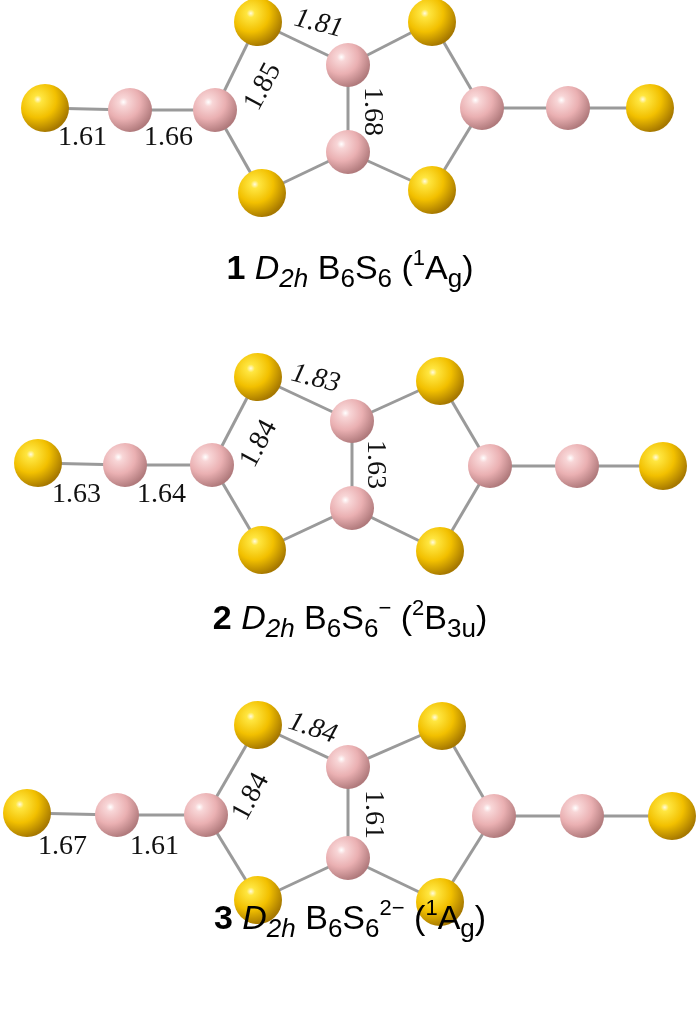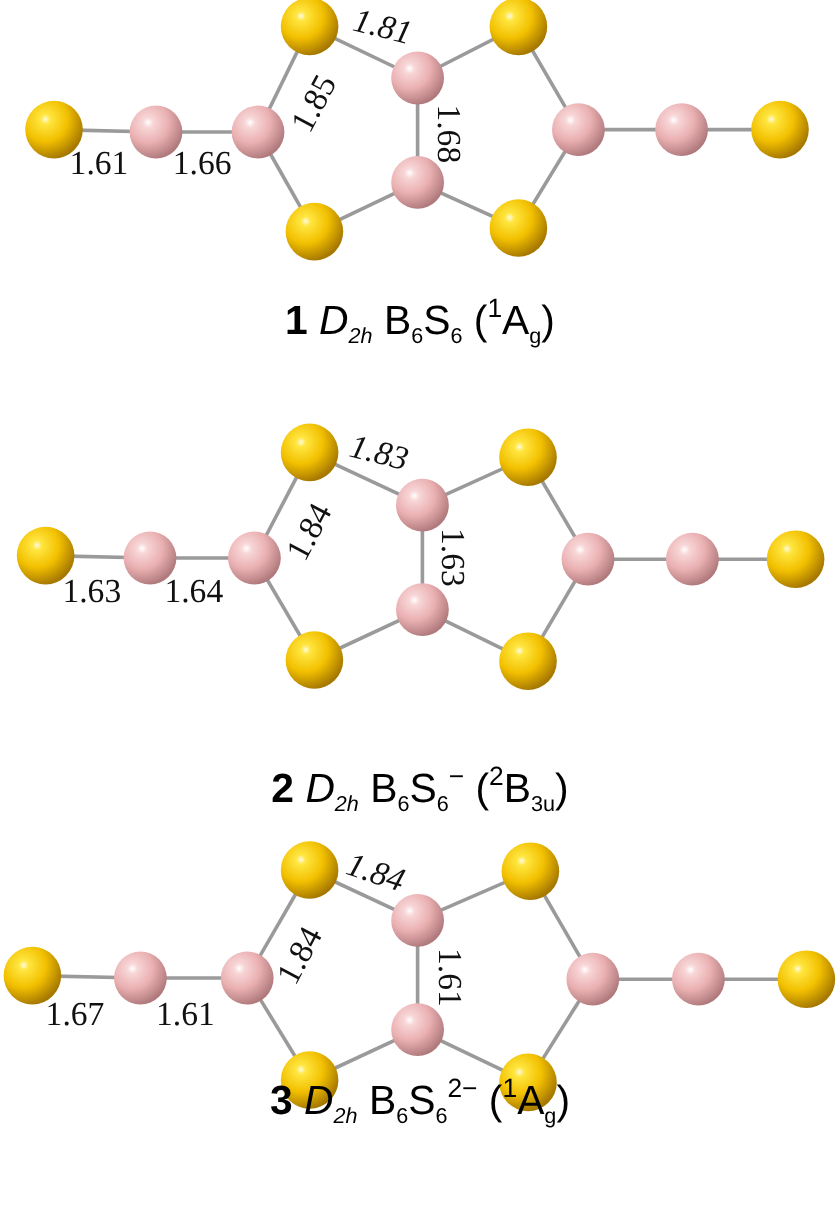--- a/index.html
+++ b/index.html
@@ -2,21 +2,21 @@
 <html><head>
 <meta charset="utf-8">
 <style>
   html, body { margin:0; padding:0; background:#ffffff; }
   body { width:700px; height:1016px; position:relative; overflow:hidden; font-family:"Liberation Sans", sans-serif; }
   .panel { position:absolute; left:0; width:700px; }
   .panel svg { position:absolute; left:0; top:0; }
   .caption { position:absolute; left:0; width:700px; text-align:center; font-family:"Liberation Sans", sans-serif; font-size:34px; color:#000; white-space:nowrap; }
   .caption .num { font-weight:bold; }
   .caption .pg { font-style:italic; }
-  .caption sub { font-size:18px; vertical-align:-8px; line-height:0;text-align:center; }
+  .caption sub { font-size:26px; vertical-align:-8px; line-height:0;text-align:center; }
   .caption sup { font-size:22px; vertical-align:14px; line-height:0; }
   .lbl { font-family:"Liberation Serif", serif; font-size:28px; fill:#111; }
 </style>
 </head>
 <body>
 
 <svg width="0" height="0" style="position:absolute">
   <defs>
     <radialGradient id="gS" cx="35%" cy="32%" r="70%">
       <stop offset="0%" stop-color="#fffbe0"></stop>
@@ -112,21 +112,21 @@
     </g>
     <g>
       <text class="lbl" x="52" y="157">1.63</text>
       <text class="lbl" x="137" y="157">1.64</text>
       <text class="lbl" transform="translate(254,124) rotate(-62)">1.84</text>
       <text class="lbl" transform="translate(290,35) rotate(14)" font-style="italic">1.83</text>
       <text class="lbl" transform="translate(368,95) rotate(90)">1.63</text>
     </g>
   </svg>
 </div>
-<div class="caption" style="top:598px;margin-top:40px;">
+<div class="caption" style="top:598px;">
   <span class="num">2</span>
   <span class="pg"><span>D</span><sub>2h</sub></span>
   <span><span>B</span><sub>6</sub><span>S</span><sub>6</sub><sup>−</sup></span><span> (</span><sup>2</sup><span>B</span><sub>3u</sub><span>)</span>
 </div>
 
 <div class="panel" style="top:690px;height:245px;">
   <svg width="700" height="245">
     <g stroke="#9a9a9a" stroke-width="3">
       <line x1="27" y1="123" x2="117" y2="125"></line>
       <line x1="117" y1="125" x2="206" y2="125"></line>

